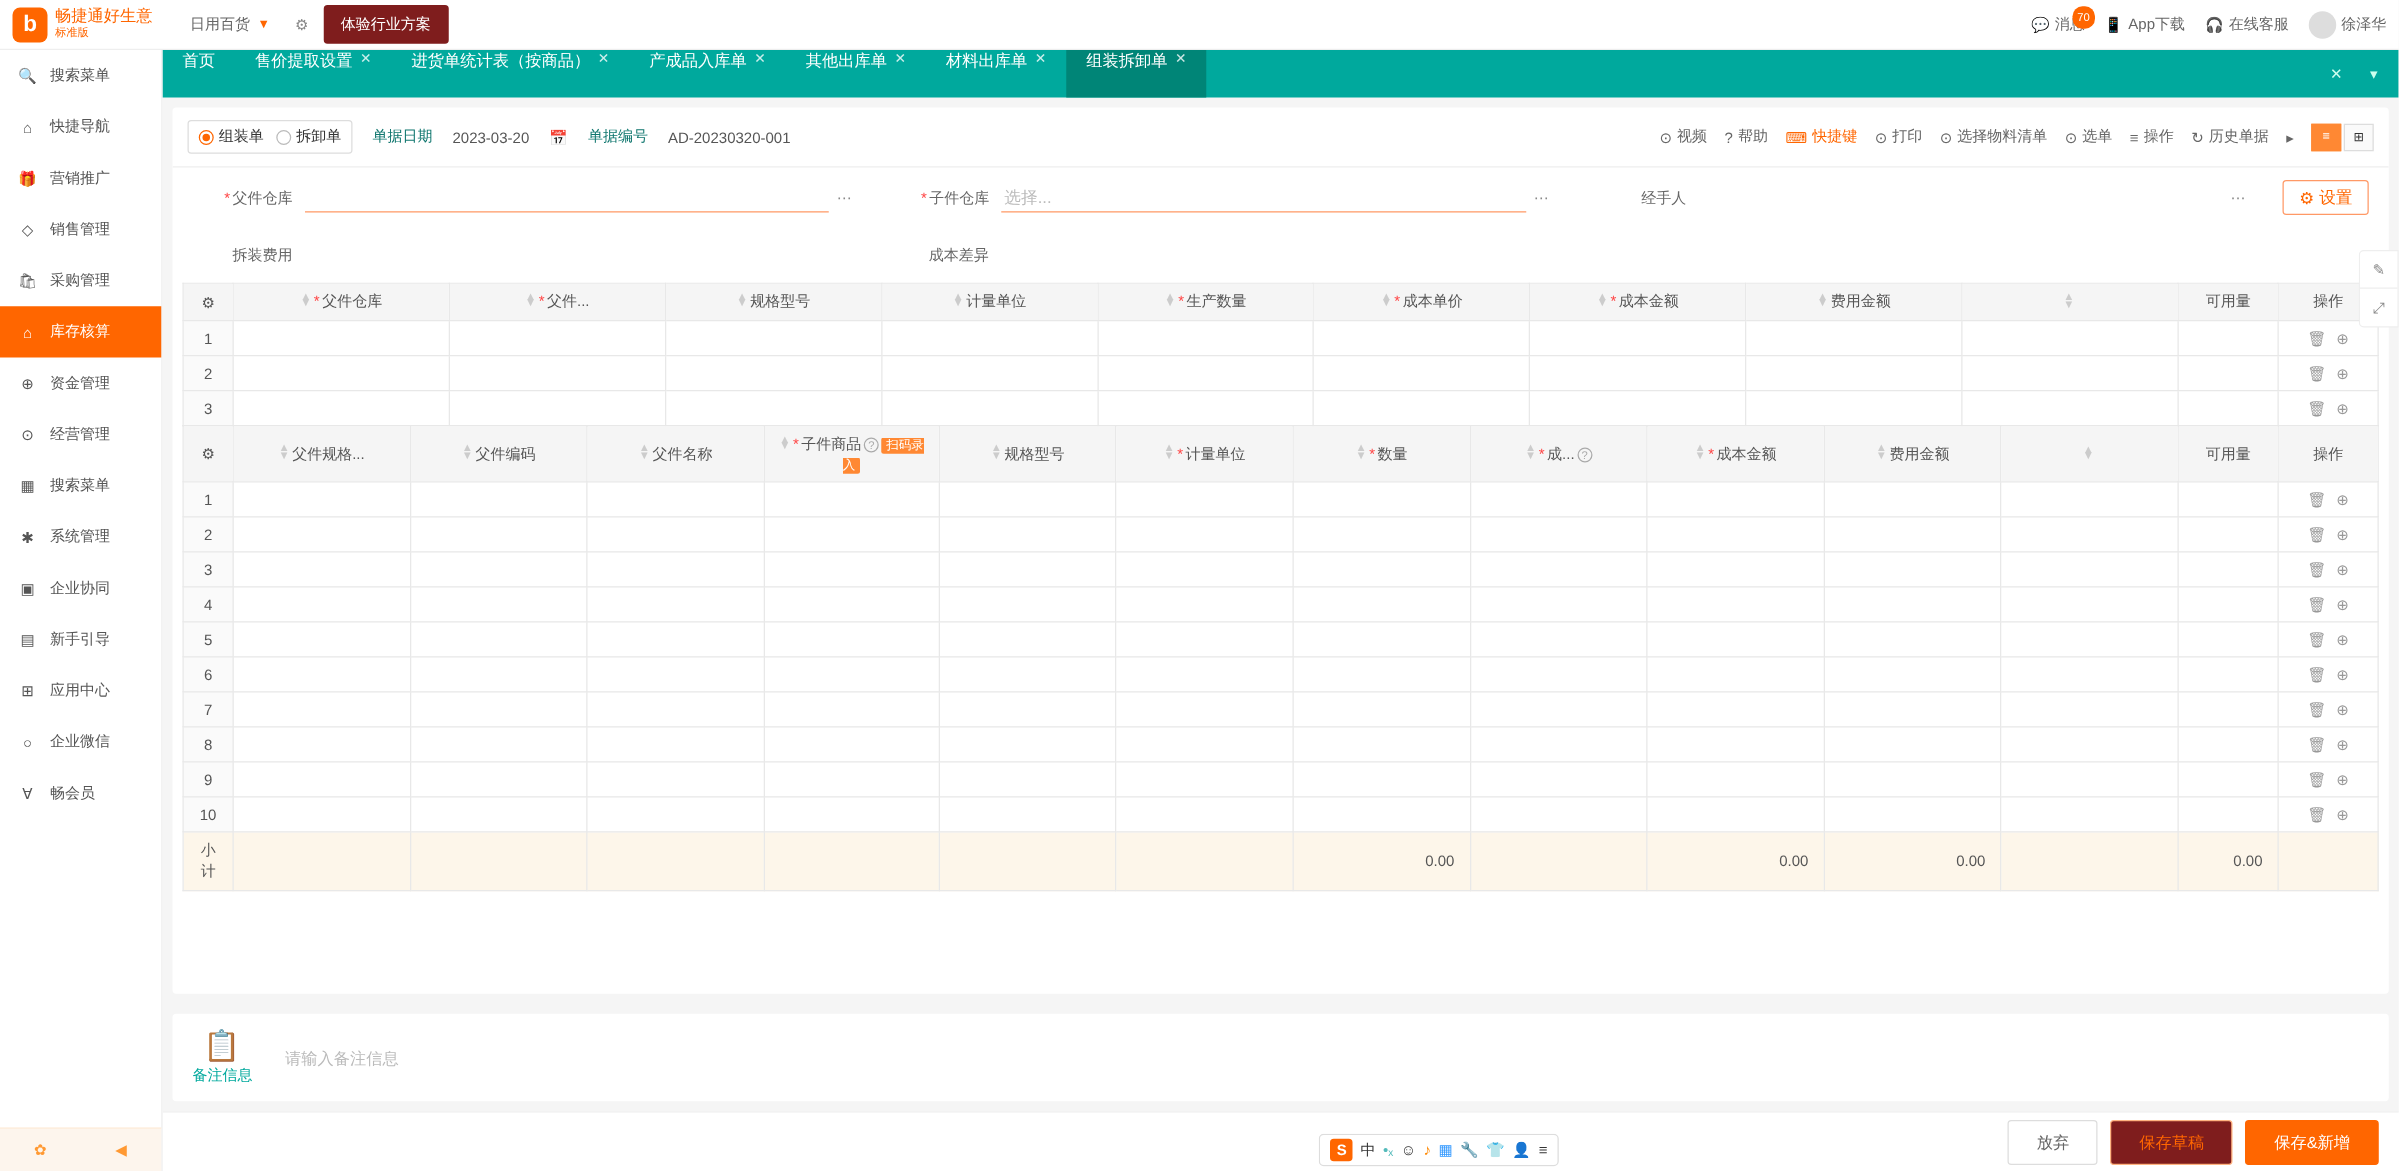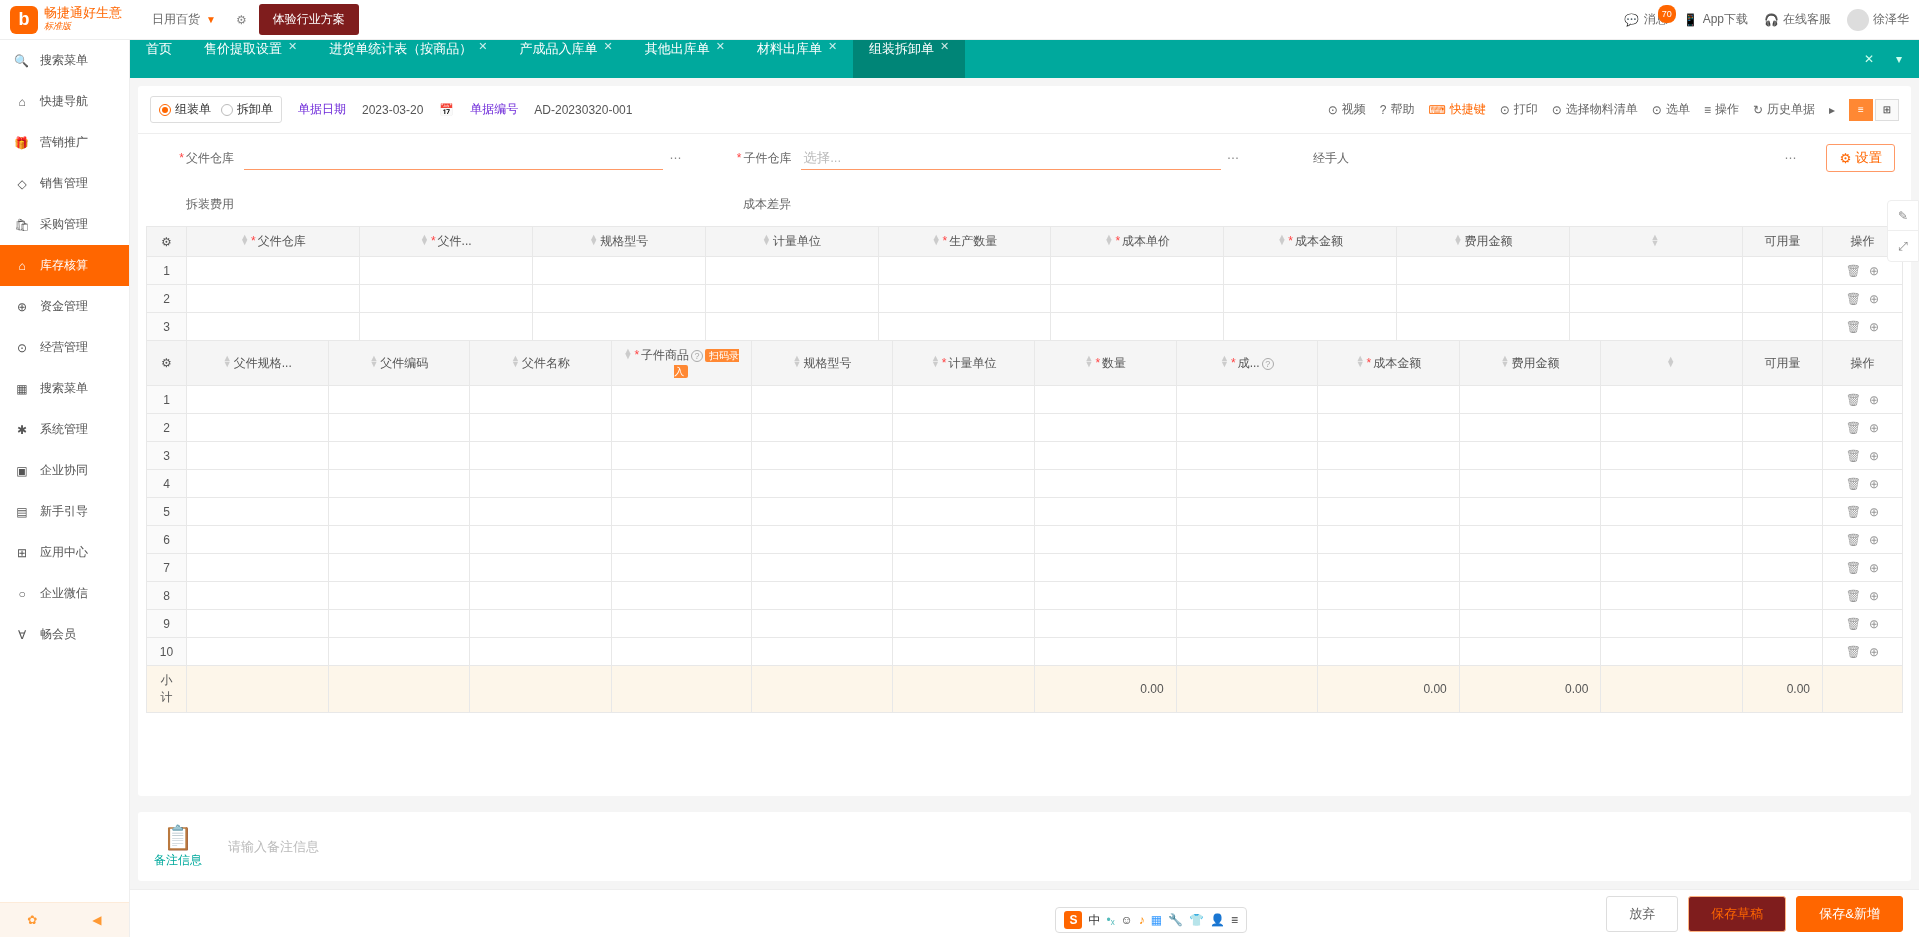--- a/index.html
+++ b/index.html
@@ -3,21 +3,21 @@
   <meta charset="utf-8">
   <style>
     * { box-sizing: border-box; margin: 0; padding: 0; font-family: "Microsoft YaHei", Arial, sans-serif; }
     body { background: #f5f5f5; font-size: 12px; color: #333; overflow: hidden; }
     
     
     .top-header { height: 40px; display: flex; align-items: center; background: #fff; border-bottom: 1px solid #eee; padding: 0 10px; }
     .logo { display: flex; align-items: center; margin-right: 20px; }
     .logo-icon { width: 28px; height: 28px; background: #ff6600; border-radius: 6px; display: flex; align-items: center; justify-content: center; color: #fff; font-weight: bold; font-size: 18px; margin-right: 6px; }
     .logo-text { color: #ff6600; font-size: 13px; line-height: 1.1; }
-    .logo-sub { color: #ff6600; font-size: 9px; font-style: italic; }
+    .logo-sub { color: #ff6600; font-size: 9px; }
     .category-select { display: flex; align-items: center; padding: 4px 10px; color: #666; cursor: pointer; }
     .chevron-down { margin-left: 6px; color: #ff6600; font-size: 10px; }
     .gear-sm { margin-left: 10px; color: #888; cursor: pointer; }
     .trial-btn { margin-left: 12px; background: #7f1d1d; color: #fff; border: none; padding: 7px 14px; border-radius: 3px; cursor: pointer; font-size: 12px; }
     .top-right { margin-left: auto; display: flex; align-items: center; gap: 16px; color: #666; }
     .top-right-item { display: flex; align-items: center; gap: 4px; cursor: pointer; position: relative; }
     .badge { position: absolute; top: -6px; right: -8px; background: #ff6600; color: #fff; border-radius: 8px; padding: 4px 4px; font-size: 9px; min-width: 16px; text-align: center; }
     .avatar { width: 22px; height: 22px; background: #ddd; border-radius: 50%; }
     
     
@@ -43,21 +43,21 @@
     .tabs-right div { width: 28px; height: 28px; display: flex; align-items: center; justify-content: center; cursor: pointer; color: #cfe; }
     
     
     .doc-area { background: #fff; margin: 8px; border-radius: 3px; flex: 1; display: flex; flex-direction: column; overflow: hidden; }
     .doc-toolbar { display: flex; align-items: center; padding: 10px 12px; border-bottom: 1px solid #eee; gap: 16px; }
     .radio-group { border: 1px solid #ddd; border-radius: 3px; display: flex; align-items: center; padding: 4px 8px; gap: 10px; }
     .radio-item { display: flex; align-items: center; gap: 4px; cursor: pointer; }
     .radio-circle { width: 12px; height: 12px; border: 1px solid #ff6600; border-radius: 50%; display: inline-flex; align-items: center; justify-content: center; }
     .radio-circle.off { border-color: #bbb; }
     .radio-dot { width: 6px; height: 6px; background: #ff6600; border-radius: 50%; }
-    .doc-label { color: #6d28d9; }
+    .doc-label { color: #0f766e; }
     .doc-value { color: #555; }
     .cal-icon { color: #ff8833; }
     .toolbar-right { margin-left: auto; display: flex; align-items: center; gap: 14px; }
     .tb-link { display: flex; align-items: center; gap: 4px; cursor: pointer; color: #666; }
     .tb-link.orange { color: #ff6600; }
     .view-modes { display: flex; gap: 2px; }
     .vm { width: 24px; height: 22px; border: 1px solid #ddd; display: flex; align-items: center; justify-content: center; cursor: pointer; background: #fafafa; font-size: 10px; }
     .vm.active { background: #ff8833; color: #fff; border-color: #ff8833; }
     
     

